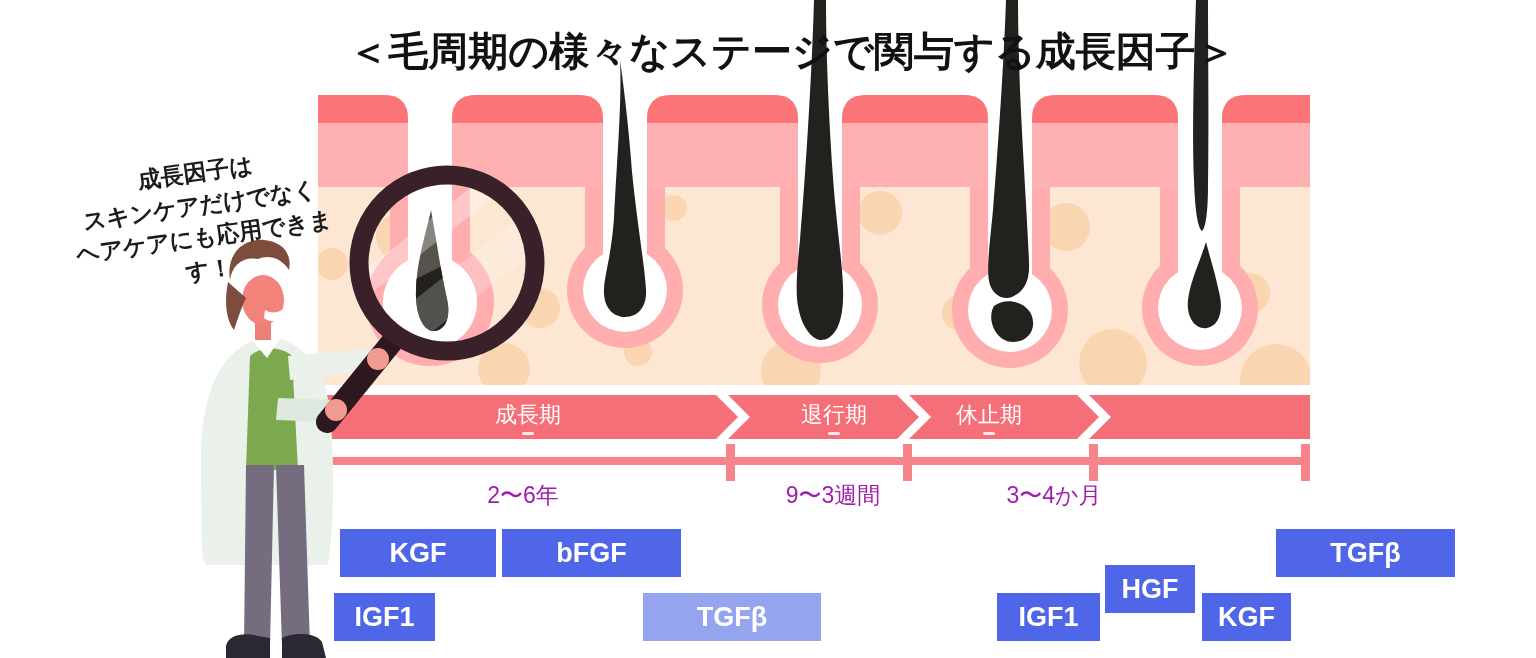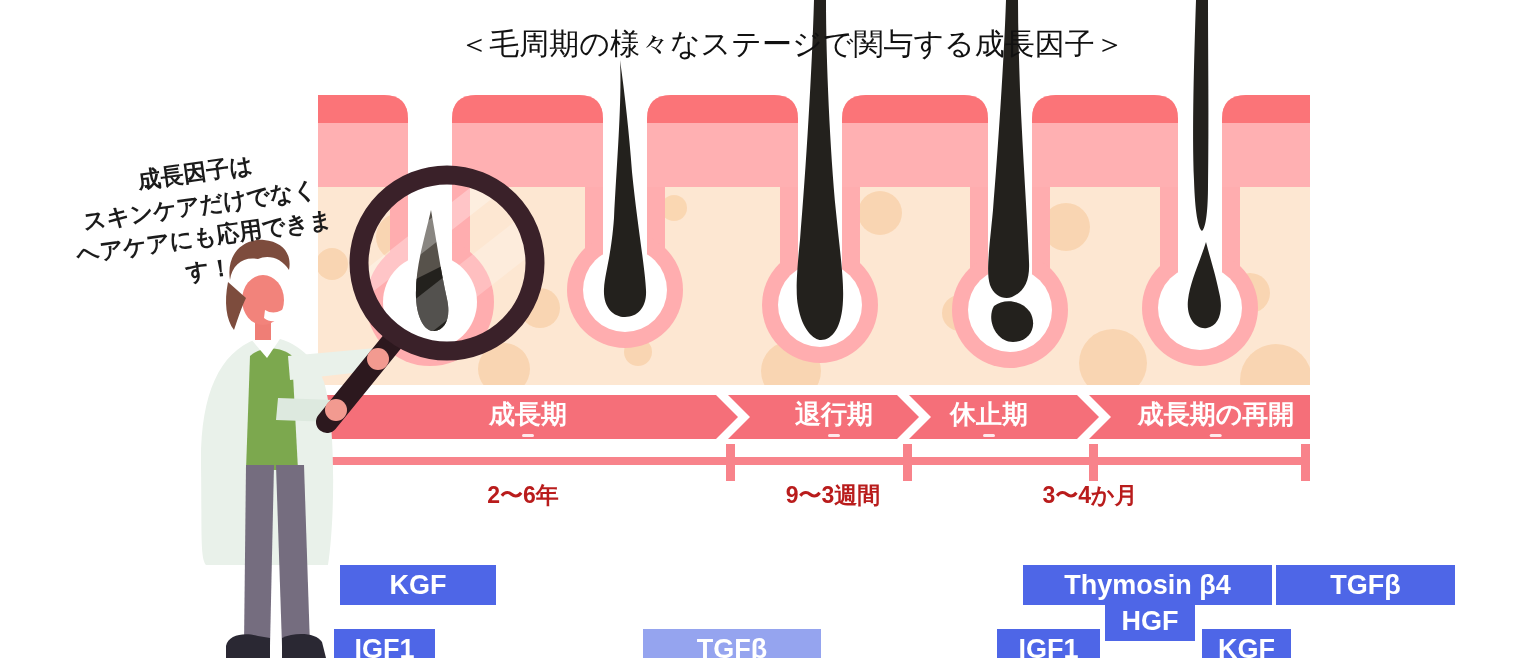--- a/index.html
+++ b/index.html
@@ -1,44 +1,44 @@
 <!DOCTYPE html>
 <html><head>
 <meta charset="utf-8">
 <style>
   html,body{margin:0;padding:0;background:#fff;}
   #page{position:relative;width:1536px;height:658px;background:#ffffff;overflow:hidden;
         font-family:"Liberation Sans","DejaVu Sans",sans-serif;}
   
   .title{position:absolute;left:792px;top:24px;transform:translateX(-50%);
-         white-space:nowrap;font-size:30px;font-weight:400;color:#111;letter-spacing:0px;z-index:6;}
+         white-space:nowrap;font-size:40px;font-weight:700;color:#111;letter-spacing:0px;z-index:6;}
   
   .speech{position:absolute;left:52px;top:156px;width:300px;transform:rotate(-8deg);
           text-align:center;font-size:23px;font-weight:800;color:#1b1b1b;line-height:1.42;z-index:5;}
   .speech span{display:block;}
   
   .skin-svg{position:absolute;left:318px;top:0;width:992px;height:385px;z-index:1;}
   .figure-svg{position:absolute;left:170px;top:160px;width:390px;height:498px;z-index:4;}
   
   .band{position:absolute;left:318px;top:395px;width:992px;height:44px;z-index:2;}
   .band svg{position:absolute;left:0;top:0;}
   .stage-label{position:absolute;top:0;height:44px;transform:translateX(-50%);
                display:flex;flex-direction:column;align-items:center;justify-content:center;
-               color:#fff;font-size:26px;font-weight:700;white-space:nowrap;}
+               color:#fff;font-size:22px;font-weight:400;white-space:nowrap;}
   .stage-label::after{content:"";display:block;width:12px;height:3px;margin-top:2px;
                       background:rgba(255,255,255,.85);border-radius:2px;}
   
   .scale{position:absolute;left:318px;top:444px;width:992px;height:70px;z-index:2;}
   .scale .line{position:absolute;left:0;top:13px;width:992px;height:8px;background:#f8838b;}
   .tick{position:absolute;top:0;width:9px;height:37px;background:#f8838b;}
-  .duration{position:absolute;top:36px;transform:translateX(-50%);color:#b91c1c;
-            font-size:23px;font-weight:700;white-space:nowrap;}
-  
-  .factor{position:absolute;height:40px;display:flex;align-items:center;justify-content:center;
-          background:#4e66e7;color:#fff;font-size:27px;font-weight:800;z-index:2;white-space:nowrap;margin-top:36px;}
+  .duration{position:absolute;top:36px;transform:translateX(-50%);color:#a21caf;
+            font-size:23px;font-weight:400;white-space:nowrap;}
+  
+  .factor{position:absolute;height:48px;display:flex;align-items:center;justify-content:center;
+          background:#4e66e7;color:#fff;font-size:27px;font-weight:800;z-index:2;white-space:nowrap;}
   .factor.light{background:#95a4ef;}
 </style>
 </head>
 <body>
 
 <div id="page">
 
   <svg class="skin-svg" viewBox="0 0 992 385">
 
     <rect x="0" y="183" width="992" height="202" fill="#fde7d2"></rect>
@@ -145,39 +145,36 @@
     </svg>
     <div class="stage-label" style="left:210px">
         <span>成長期</span>
       </div>
     <div class="stage-label" style="left:516px">
         <span>退行期</span>
       </div>
     <div class="stage-label" style="left:671px">
         <span>休止期</span>
       </div>
-    <div class="stage-label" style="left:898px">
-        <span>成長期の再開</span>
-      </div>
   </div>
 
   <div class="scale">
     <div class="line"></div>
     <div class="tick" style="left:0px"></div>
     <div class="tick" style="left:408px"></div>
     <div class="tick" style="left:585px"></div>
     <div class="tick" style="left:771px"></div>
     <div class="tick" style="left:983px"></div>
     <div class="duration" style="left:205px">2〜6年</div>
     <div class="duration" style="left:515px">9〜3週間</div>
-    <div class="duration" style="left:772px">3〜4か月</div>
+    <div class="duration" style="left:736px">3〜4か月</div>
   </div>
 
   <div class="factor" style="left:340px;top:529px;width:156px">KGF</div>
-  <div class="factor" style="left:1023px;top:529px;width:249px">Thymosin β4</div>
+  <div class="factor" style="left:502px;top:529px;width:179px">bFGF</div>
   <div class="factor" style="left:1276px;top:529px;width:179px">TGFβ</div>
 
   <div class="factor" style="left:334px;top:593px;width:101px">IGF1</div>
   <div class="factor light" style="left:643px;top:593px;width:178px">TGFβ</div>
   <div class="factor" style="left:997px;top:593px;width:103px">IGF1</div>
   <div class="factor" style="left:1105px;top:565px;width:90px">HGF</div>
   <div class="factor" style="left:1202px;top:593px;width:89px">KGF</div>
 
   <svg class="figure-svg" viewBox="0 0 390 498">
 

